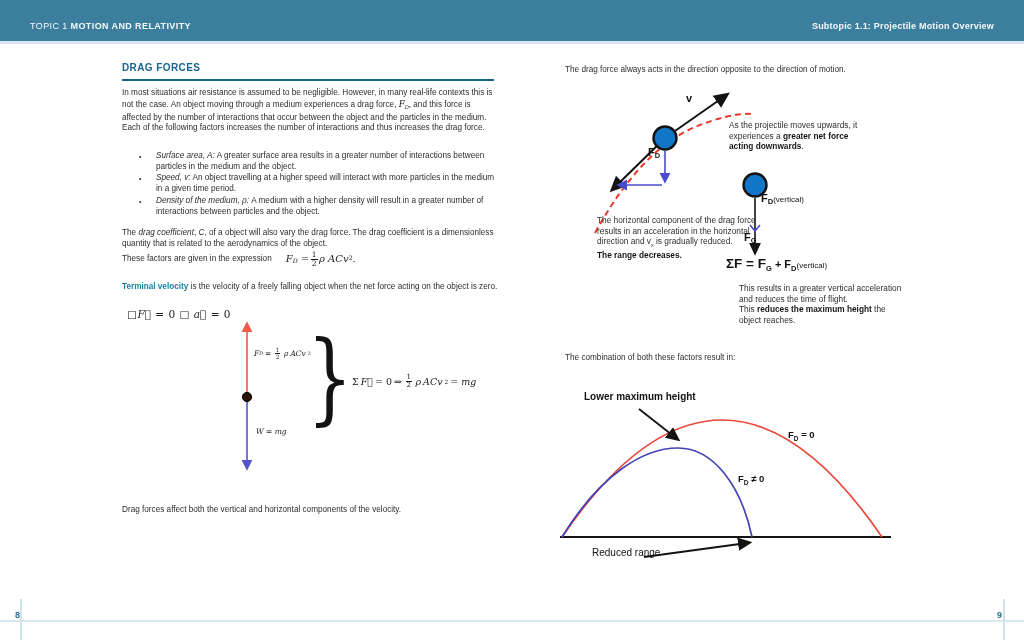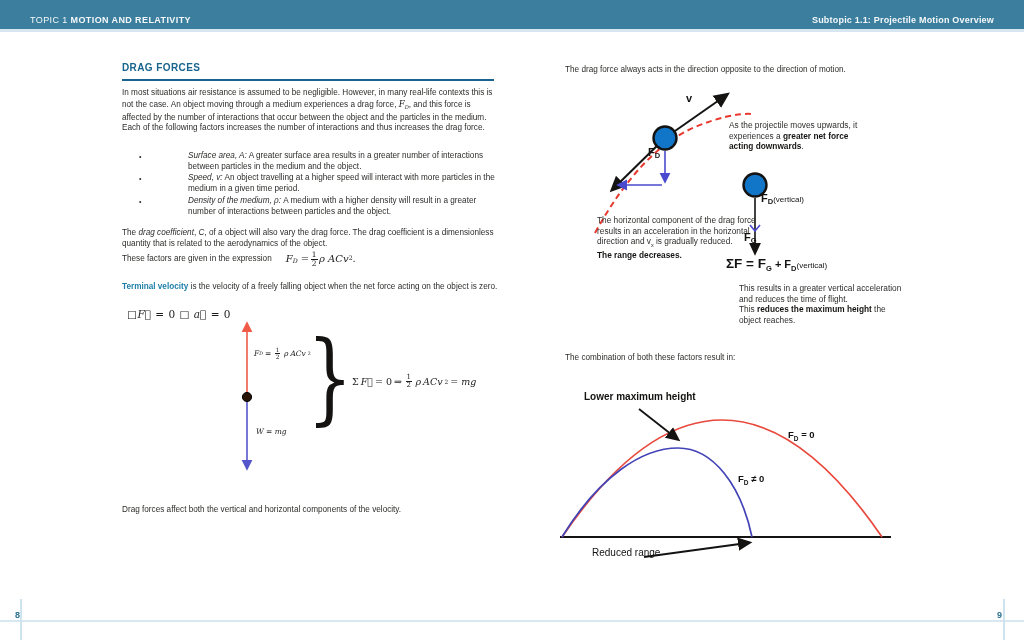--- a/index.html
+++ b/index.html
@@ -1,38 +1,38 @@
 <!DOCTYPE html>
 <html><head>
 <meta charset="utf-8">
 <style>
   * { margin:0; padding:0; box-sizing:border-box; }
   html,body { width:1024px; height:640px; }
   body { font-family:"Liberation Sans", sans-serif; background:#ffffff; position:relative; overflow:hidden; color:#2b2a28; }
   .abs { position:absolute; }
 
   
-  .header { left:0; top:0; width:1024px; height:32px; background:#3b7e9e; border-bottom:3px solid #d7e6f0;
+  .header { left:0; top:0; width:1024px; height:44px; background:#3b7e9e; border-bottom:3px solid #d7e6f0;
             display:flex; align-items:center; justify-content:space-between; padding:10px 30px 0 30px; }
   .header .h-left { color:#f4f8fa; font-size:9px; letter-spacing:.4px; }
   .h-light { font-weight:400; }
   .h-bold  { font-weight:700; }
   .header .h-right { color:#f4f8fa; font-size:9px; font-weight:700; letter-spacing:.2px; }
 
   
   .body-txt { font-size:8.2px; line-height:10.7px; color:#2e2d2b; }
   .heading { font-size:10px; font-weight:700; color:#17648e; letter-spacing:.4px; }
   .heading-rule { height:2px; background:#17648e; }
   .it { font-style:italic; }
   .bold { font-weight:700; color:#161513; }
   .blk { display:block; }
   .teal { color:#1d7fa8; font-weight:700; }
 
   ul.bullets { list-style:none; }
-  ul.bullets li { display:flex; margin-bottom:1px;gap:32px; }
+  ul.bullets li { display:flex; margin-bottom:1px; }
   ul.bullets .marker { width:17px; flex:none; font-size:7px; padding-top:1px; color:#2e2d2b; }
 
   
   .math { font-family:"DejaVu Serif","Liberation Serif",serif; color:#1c1b1a; }
   .mi { font-style:italic; }
   sub.s { font-size:62%; vertical-align:-20%; }
   sup.s { font-size:62%; vertical-align:34%; }
   .frac { display:inline-flex; flex-direction:column; align-items:center; line-height:1.05; vertical-align:middle; margin:0 1.5px; }
   .frac .den { border-top:.9px solid #1c1b1a; padding:0 1px; }
   .expr-row { display:flex; align-items:center; gap:14px; }

